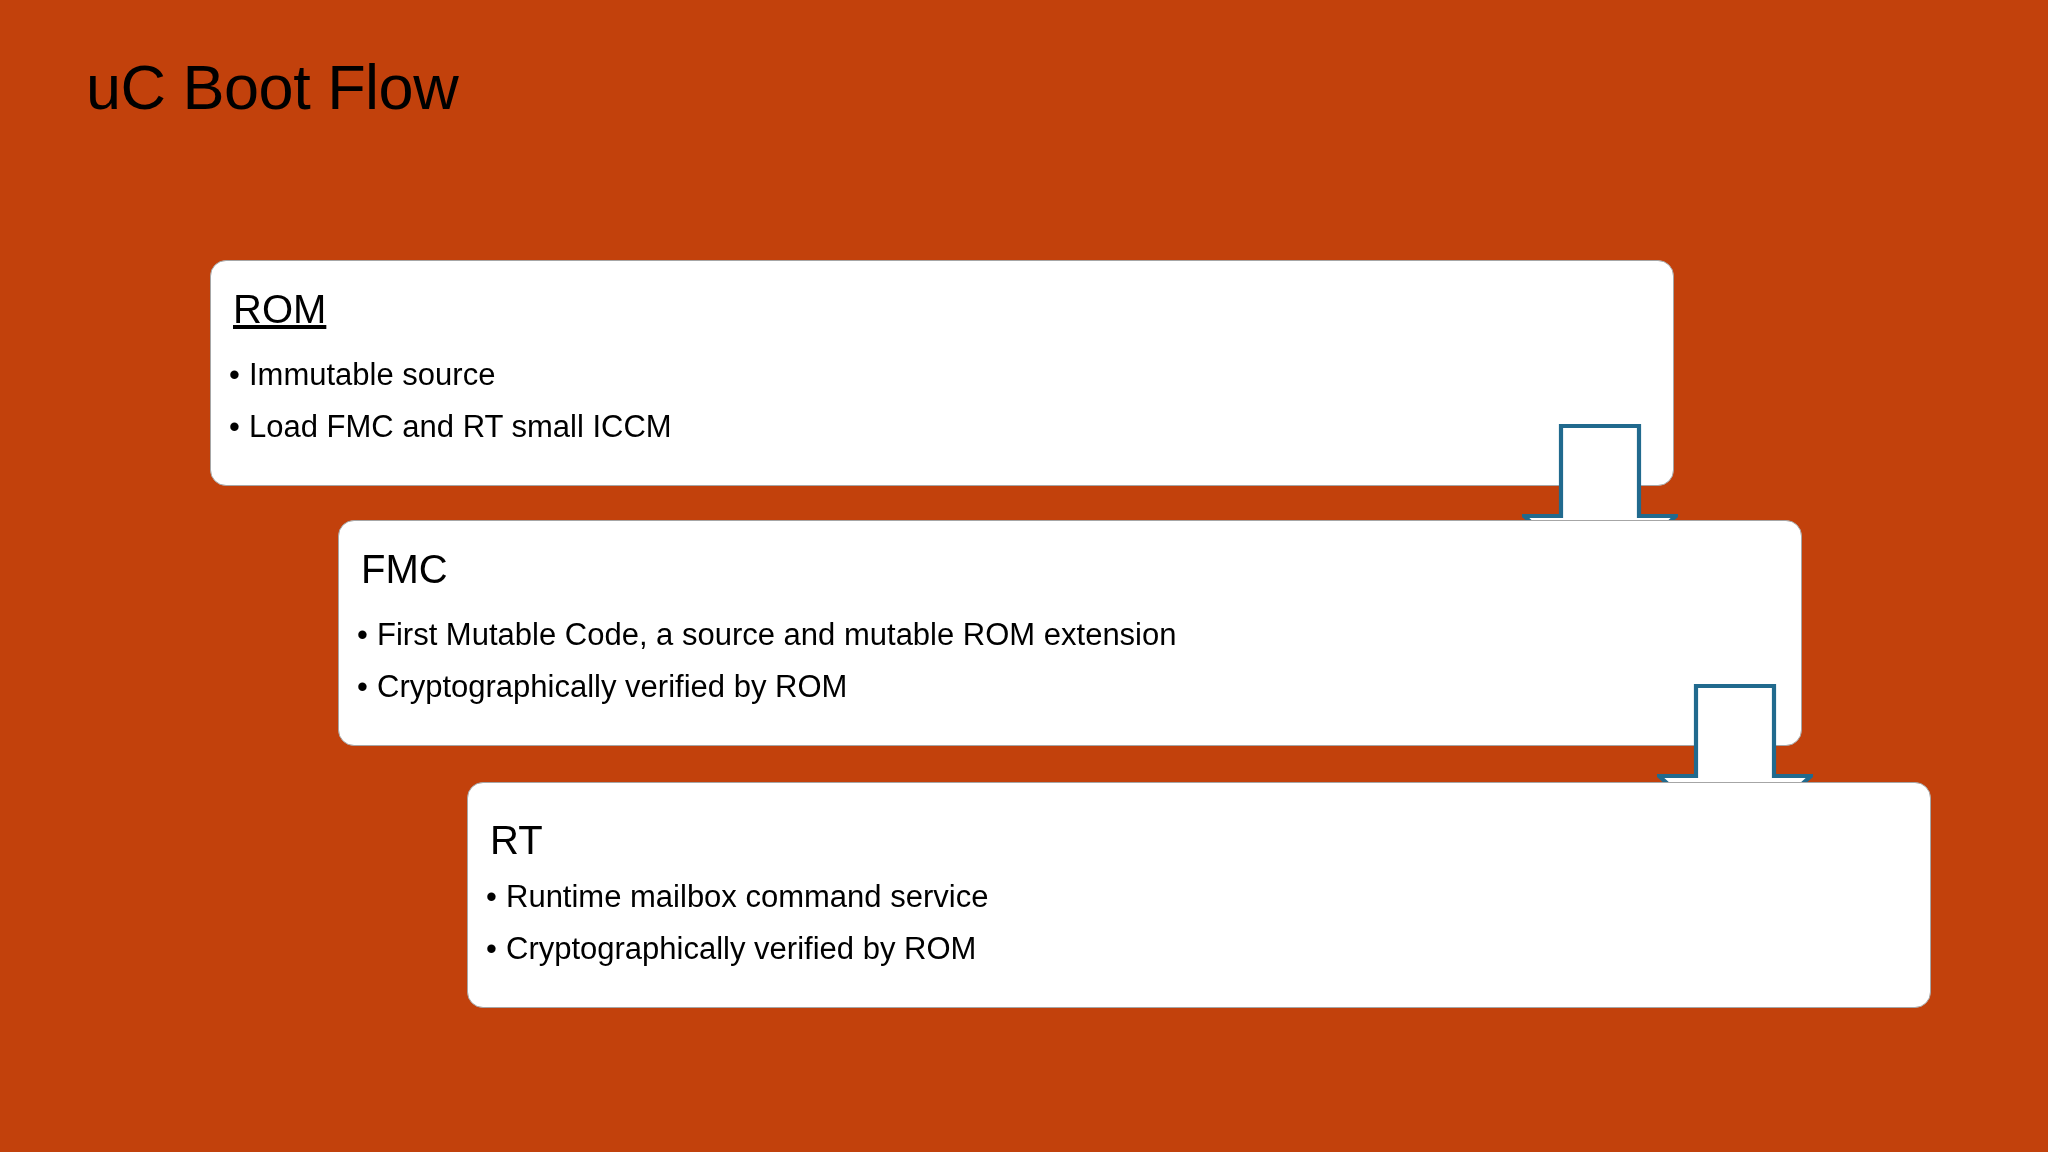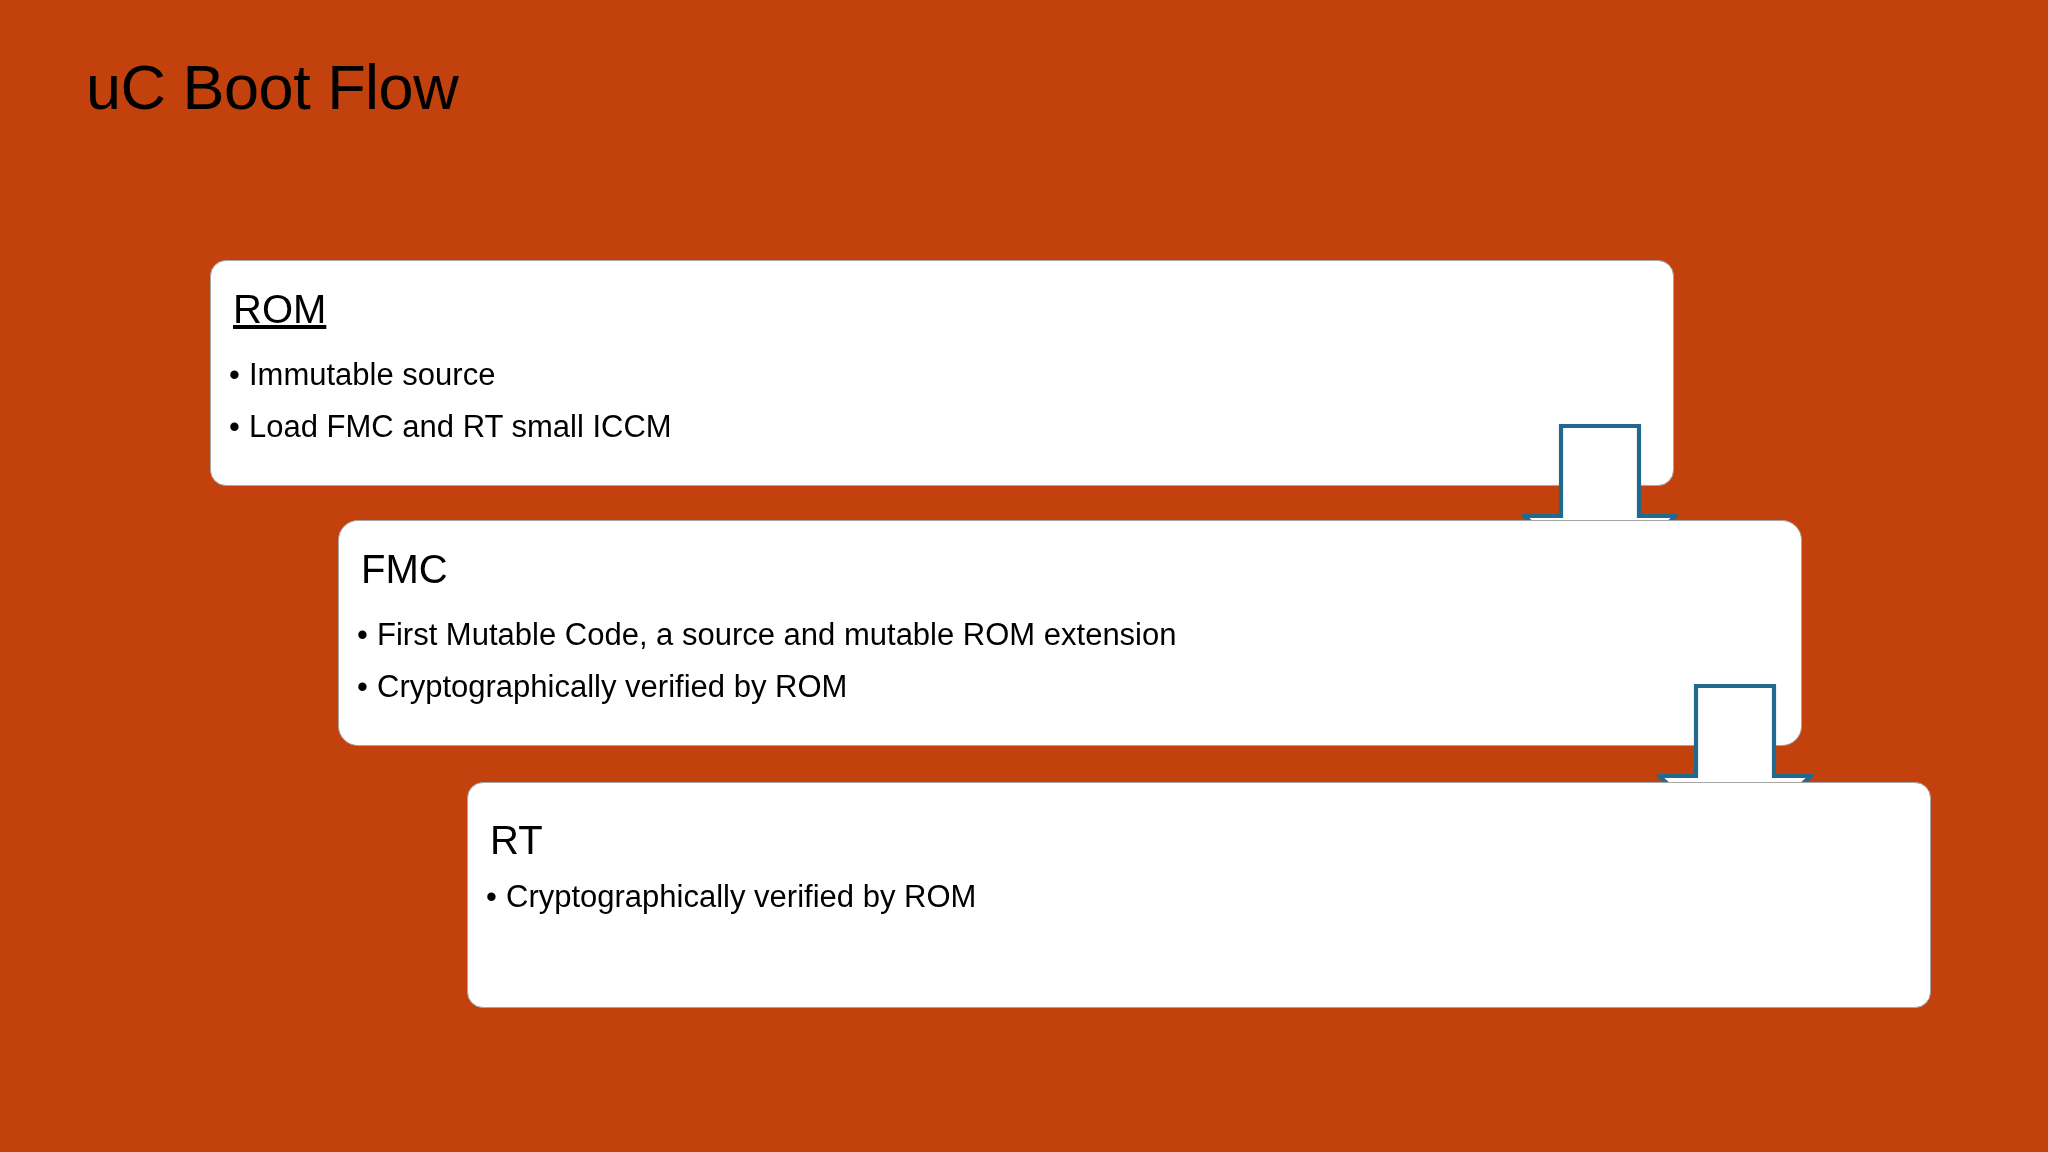--- a/index.html
+++ b/index.html
@@ -67,21 +67,21 @@
     width: 20px;
     font-size: 31px;
     color: #000000;
   }
 
   
   #box-rom   { left: 210px; top: 260px;  width: 1464px; height: 226px; }
   #box-rom .stage-title   { top: 26px; text-decoration: underline; }
   #box-rom .stage-bullets { top: 88px; }
 
-  #box-fmc   { left: 338px; top: 520px;  width: 1464px; height: 226px; border-radius: 20px; }
+  #box-fmc   { left: 338px; top: 520px;  width: 1464px; height: 226px; }
   #box-fmc .stage-title   { top: 26px; }
   #box-fmc .stage-bullets { top: 88px; }
 
   #box-rt    { left: 467px; top: 782px;  width: 1464px; height: 226px; }
   #box-rt .stage-title    { top: 26px; margin-top: 9px; }
   #box-rt .stage-bullets  { top: 88px; }
 
   
   .flow-arrow {
     position: absolute;
@@ -124,17 +124,18 @@
 
   <div class="flow-arrow" id="arrow-fmc-rt">
     <svg viewBox="0 0 156 162" xmlns="http://www.w3.org/2000/svg" aria-hidden="true">
       <polygon points="39,2 117,2 117,92 154,92 78,160 2,92 39,92" fill="#ffffff" stroke="#216a8e" stroke-width="4.2" stroke-linejoin="miter" stroke-miterlimit="10"></polygon>
     </svg>
   </div>
 
   <div class="stage-box" id="box-rt">
     <div class="stage-title">RT</div>
     <div class="stage-bullets">
+      <span class="bullet-line"><span class="bullet-mark">•</span><span>Runtime mailbox command service</span></span>
       <span class="bullet-line"><span class="bullet-mark">•</span><span>Cryptographically verified by ROM</span></span>
     </div>
   </div>
 
 </div>
 
 </body></html>

